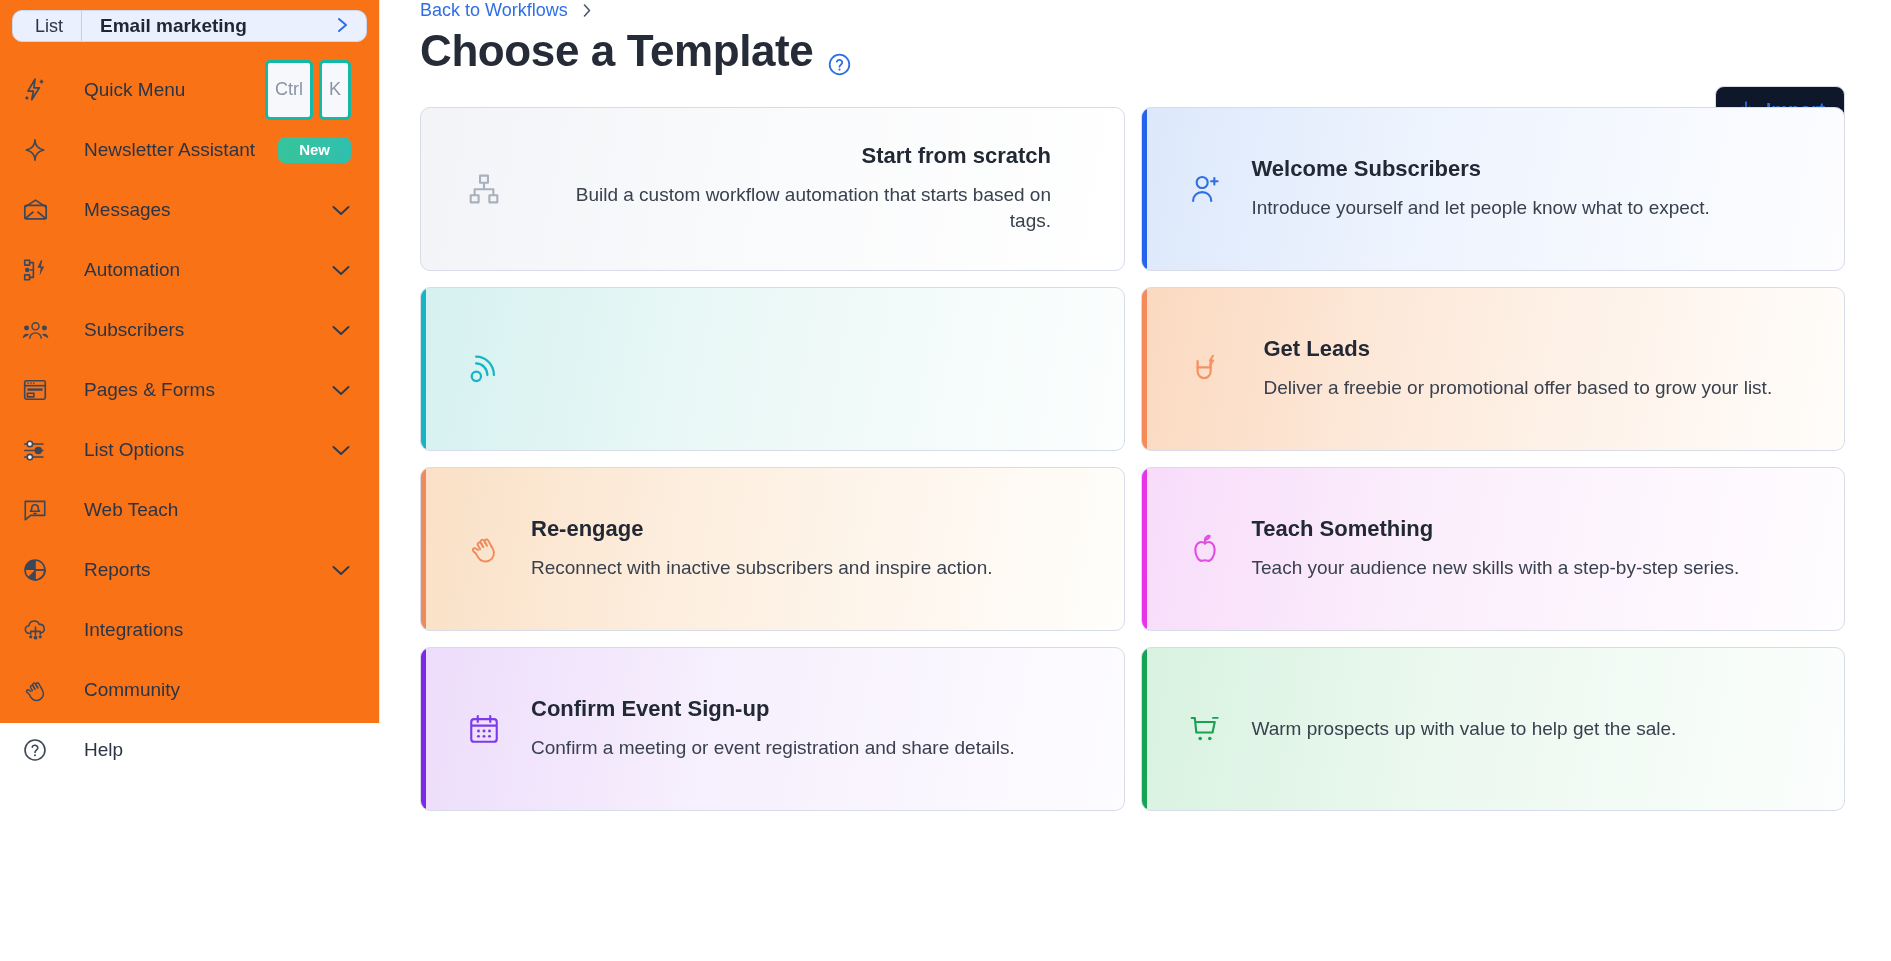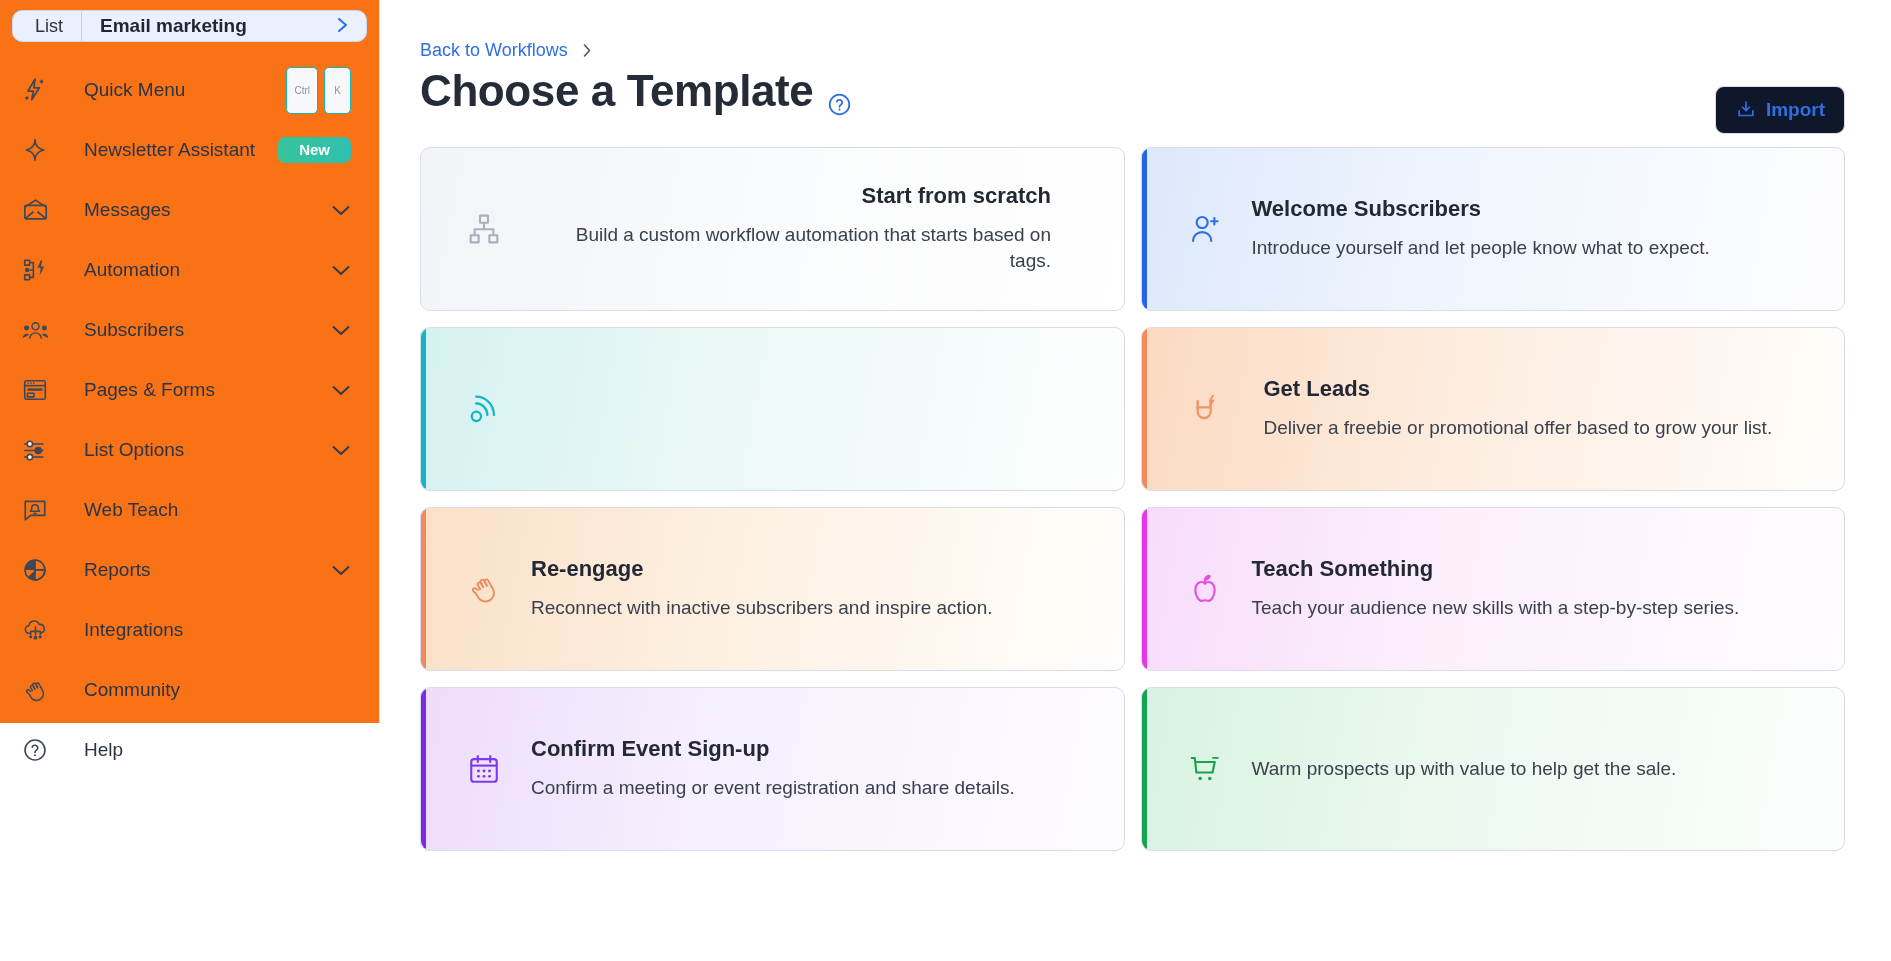--- a/index.html
+++ b/index.html
@@ -75,25 +75,25 @@
   }
   .sb-icon svg { display: block; }
   .sb-text {
     flex: 1;
     font-size: 19px;
     color: #2b3445;
     white-space: nowrap;
   }
   .kbd-wrap { display: flex; gap: 6px; }
   .kbd {
-    border: 1px solid #14b8a6;
+    border: 3px solid #14b8a6;
     border-radius: 5px;
     background: #f7f8fb;
     color: #8a93a5;
-    font-size: 10px;
+    font-size: 18px;
     padding: 17px 7px;
     line-height: 1.1;
     min-width: 27px;
     text-align: center;
   }
   .badge-new {
     background: linear-gradient(100deg, #37c49a 0%, #2fbfb0 100%);
     color: #ffffff;
     font-size: 15px;
     font-weight: bold;
@@ -106,21 +106,20 @@
   
   .main {
     flex: 1;
     height: 961px;
     background: #ffffff;
     padding: 0 46px 0 40px;
     overflow: hidden;
     position: relative;
   }
   .breadcrumb {
-    padding-top: 40px;
     display: flex;
     align-items: center;
     gap: 14px;
   }
   .bc-link {
     font-size: 18px;
     color: #2f6fe4;
     cursor: pointer;
   }
   .bc-sep { color: #4a5568; font-size: 16px; display: flex; align-items: center; }

